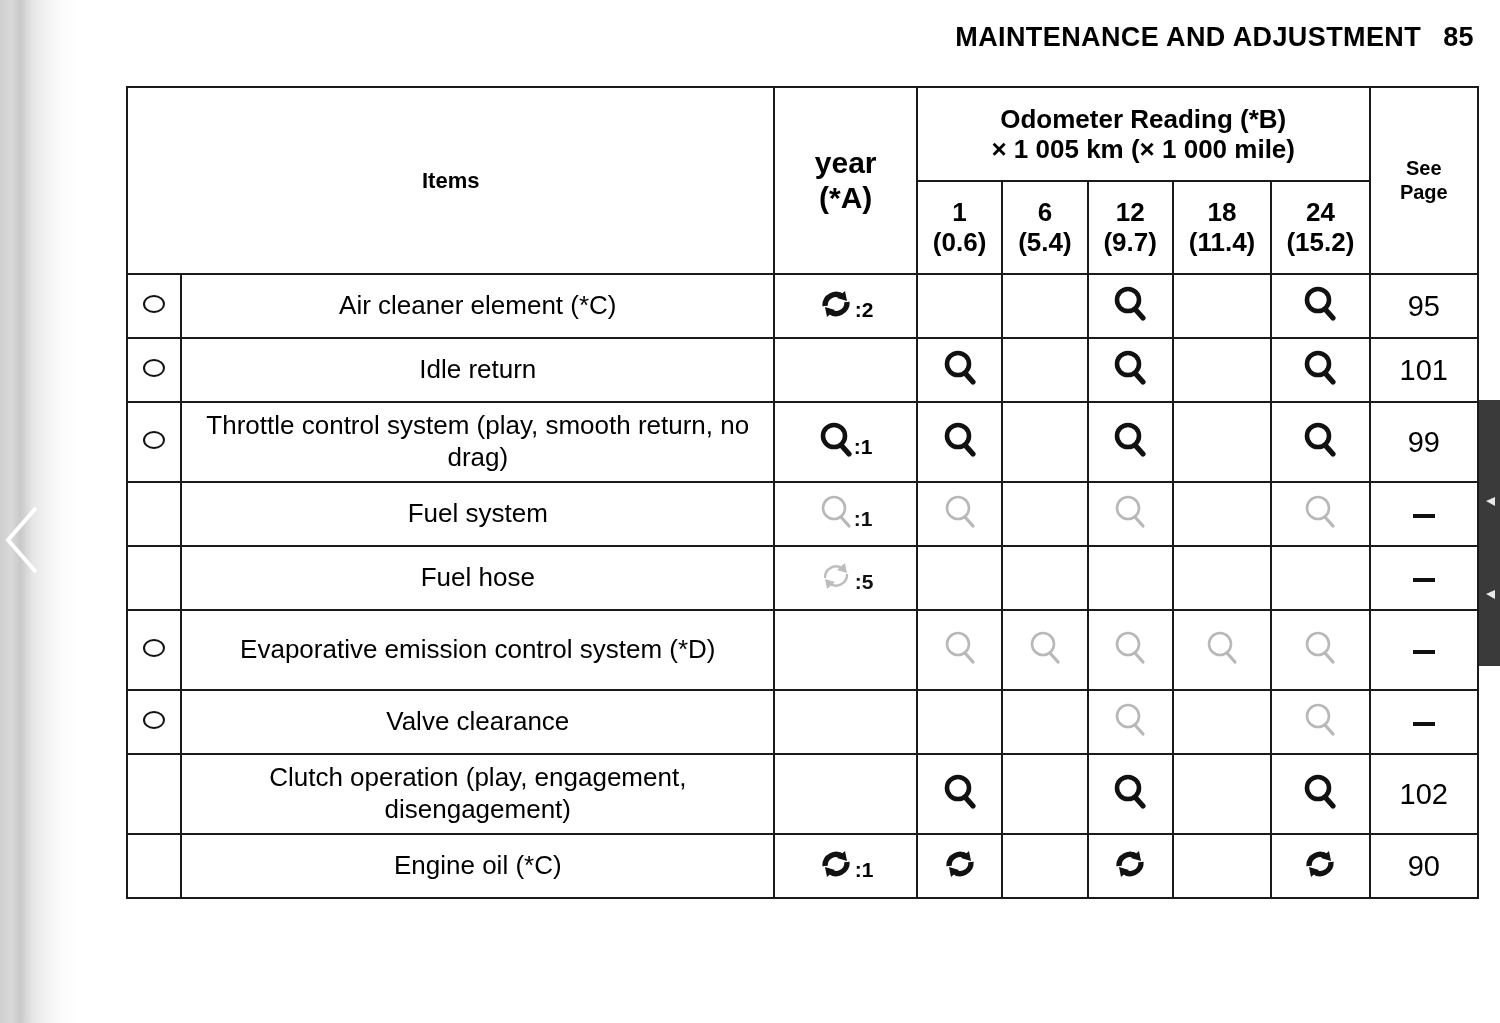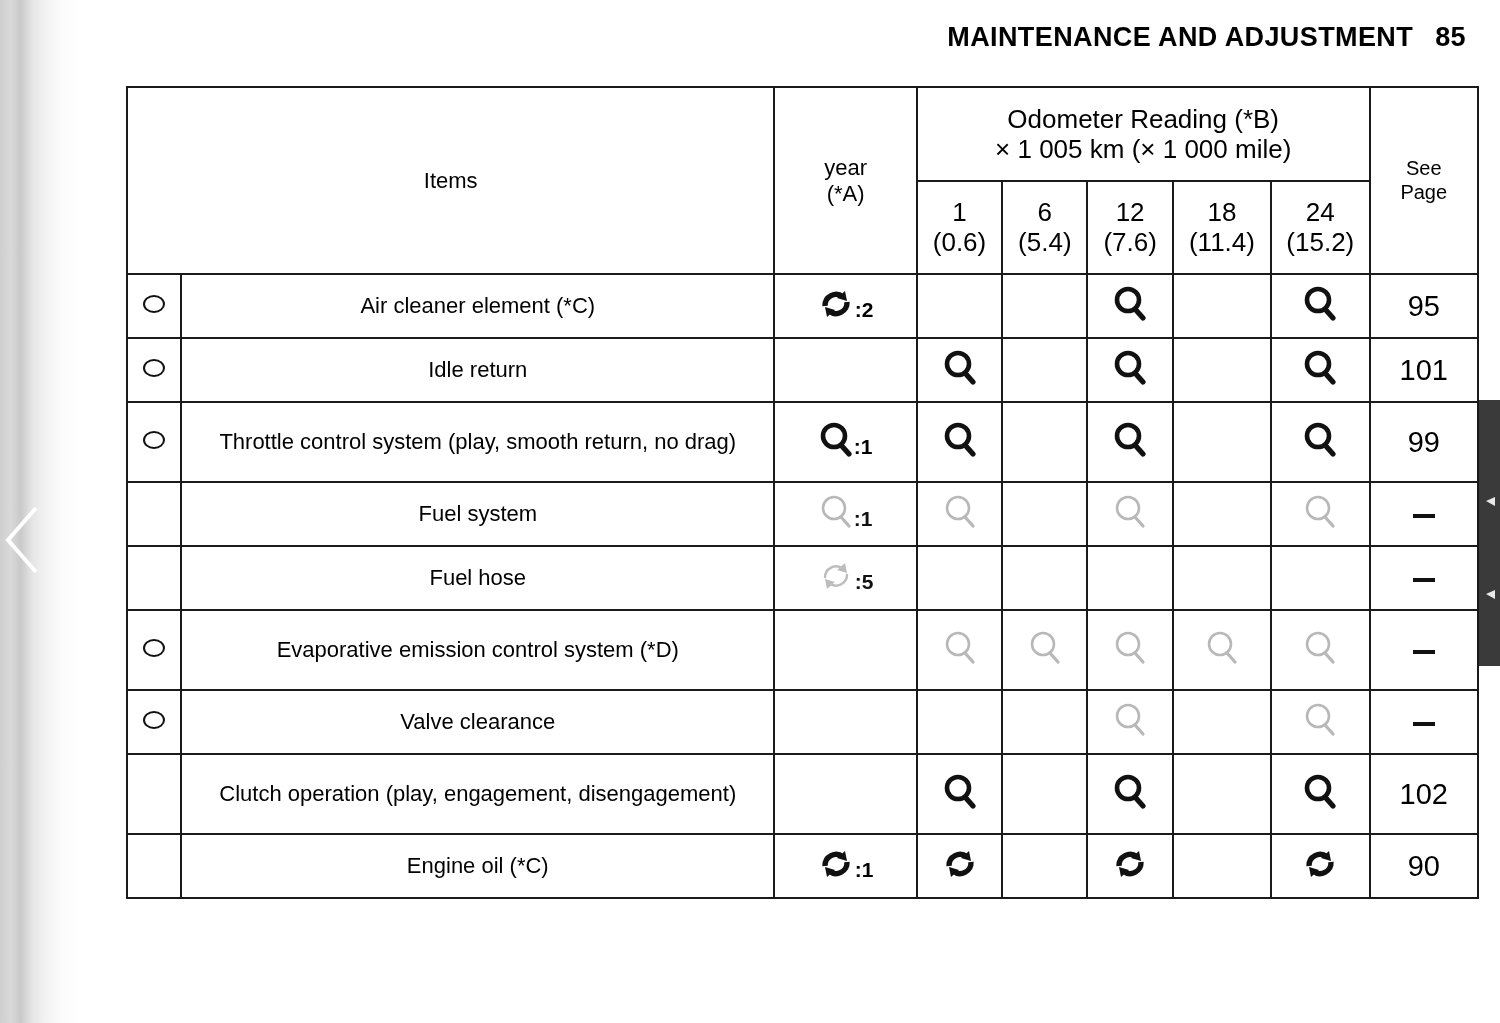--- a/index.html
+++ b/index.html
@@ -47,21 +47,21 @@
     right: 5px;
     width: 9px; height: 9px;
   }
   .right-scrollbar .tick.t1 { top: 92px; }
   .right-scrollbar .tick.t2 { top: 185px; }
 
   
   .page-header {
     position: absolute;
     top: 22px;
-    right: 34px;
+    right: 26px;
     font-size: 27px;
     font-weight: bold;
     letter-spacing: 0.4px;
     white-space: nowrap;
   }
   .page-header .pg-num { margin-left: 22px; }
 
   
   .table-wrap {
     position: absolute;
@@ -74,38 +74,38 @@
     table-layout: fixed;
     width: 1353px;
     background: #fff;
   }
   table.sched th, table.sched td {
     border: 2px solid #1a1a1a;
     padding: 0;
     vertical-align: middle;
     text-align: center;
   }
-  table.sched th { font-weight: normal; margin-top: 24px; }
+  table.sched th { font-weight: bold; margin-top: 24px; }
 
   
   col.c-mark   { width: 54px;  }
   col.c-item   { width: 591px; }
   col.c-year   { width: 142px; }
   col.c-odo    { width: 85px;  }
   col.c-odo-w  { width: 98px;  }
   col.c-page   { width: 108px; }
 
   .h-odometer {
     font-size: 26px;
     font-weight: bold;
     line-height: 1.16;
     padding: 8px 4px 8px 4px;
   }
   .h-year {
-    font-size: 22px;
+    font-size: 30px;
     font-weight: bold;
     line-height: 1.16;
   }
   .h-seepage {
     font-size: 20px;
     font-weight: bold;
     line-height: 1.16;
   }
   .h-items {
     font-size: 22px;
@@ -119,21 +119,21 @@
   .h-odo-num {
     font-size: 26px;
     font-weight: bold;
     line-height: 1.14;
     padding: 6px 1px;
   }
   .h-odo-num .sub { display:block; }
 
   td.item-cell {
     text-align: left;
-    font-size: 22px;
+    font-size: 26px;
     padding: 6px 10px 8px 14px;
     line-height: 1.22;
   }
   td.mark-cell { padding: 0; }
   td.year-cell { padding: 0; }
   td.odo-cell  { padding: 0; height: 64px; }
   td.page-cell { font-size: 29px; }
 
   .row-tall td { height: 78px; }
   .row-short td { height: 62px; }
@@ -230,21 +230,21 @@
           <div>× 1 005 km (× 1 000 mile)</div>
         </th>
         <th rowspan="2" class="h-seepage">
           <div>See</div>
           <div>Page</div>
         </th>
       </tr>
       <tr id="odo-num-row">
           <th class="h-odo-num"><span>1</span><span class="sub">(0.6)</span></th>
           <th class="h-odo-num"><span>6</span><span class="sub">(5.4)</span></th>
-          <th class="h-odo-num"><span>12</span><span class="sub">(7.6)</span></th>
+          <th class="h-odo-num"><span>12</span><span class="sub">(9.7)</span></th>
           <th class="h-odo-num"><span>18</span><span class="sub">(11.4)</span></th>
           <th class="h-odo-num"><span>24</span><span class="sub">(15.2)</span></th>
         </tr>
 
     </thead>
     <tbody id="sched-body">
         <tr class="row-short">
           <td class="mark-cell"><span class="circle-mark"></span></td>
           <td class="item-cell">Air cleaner element (*C)</td>
           <td class="year-cell"><span class="year-sym">

